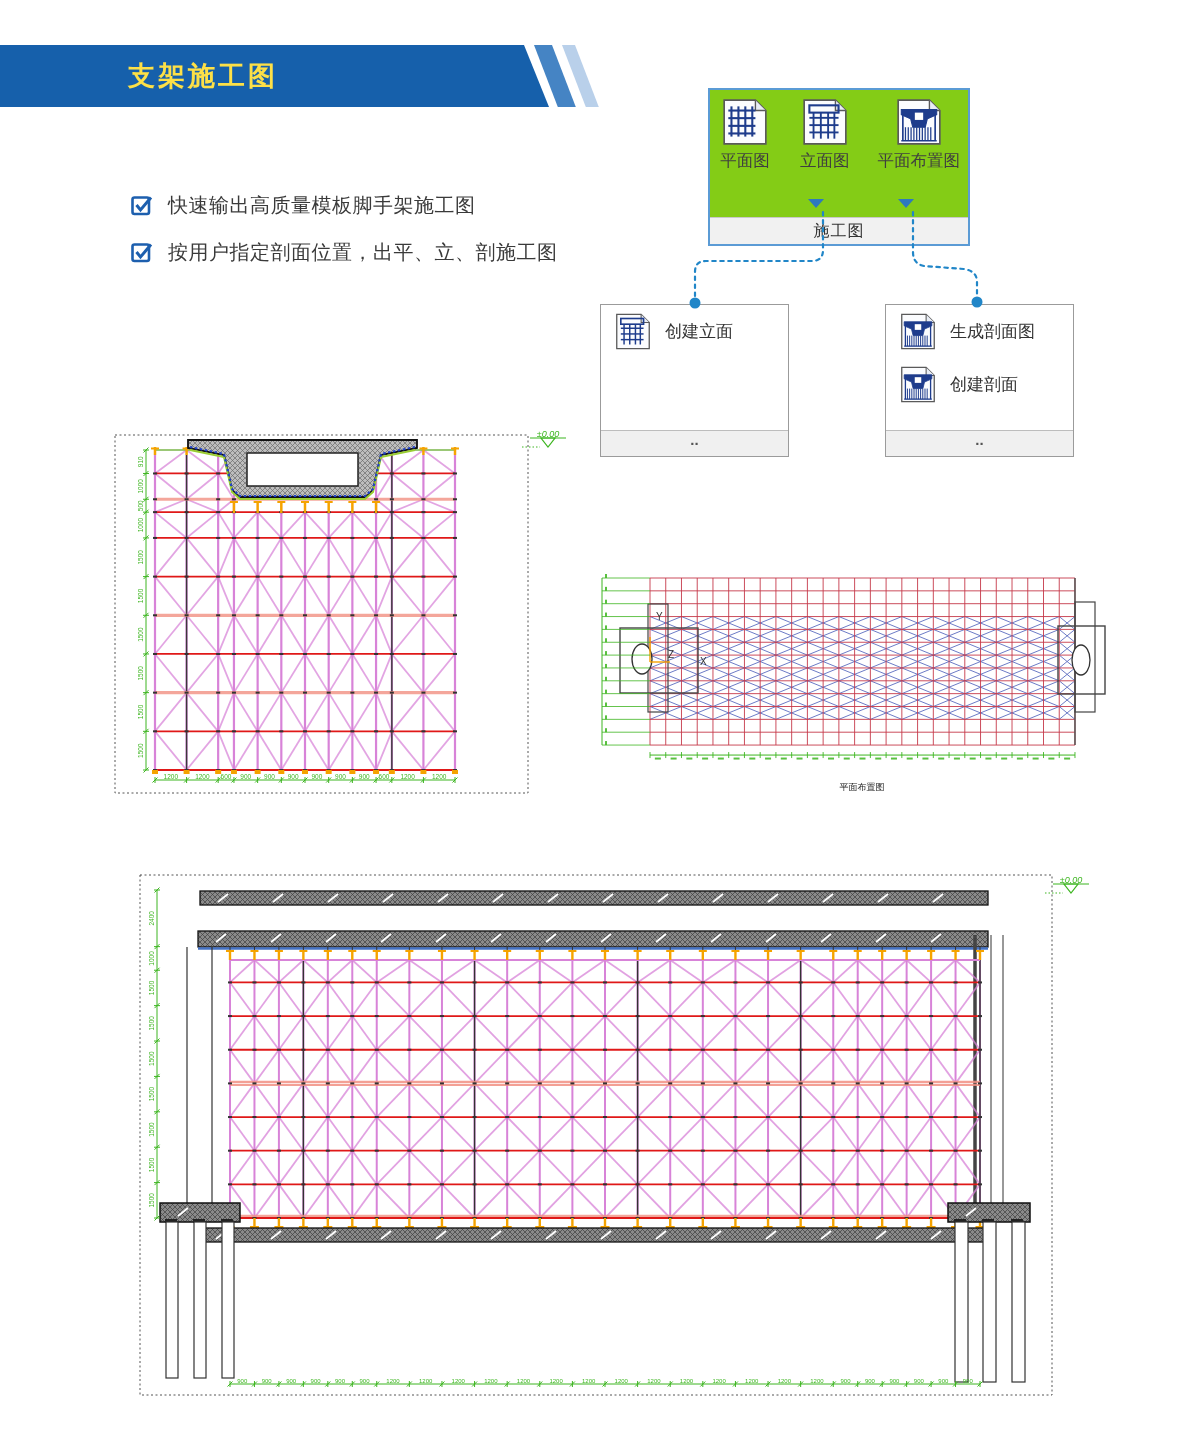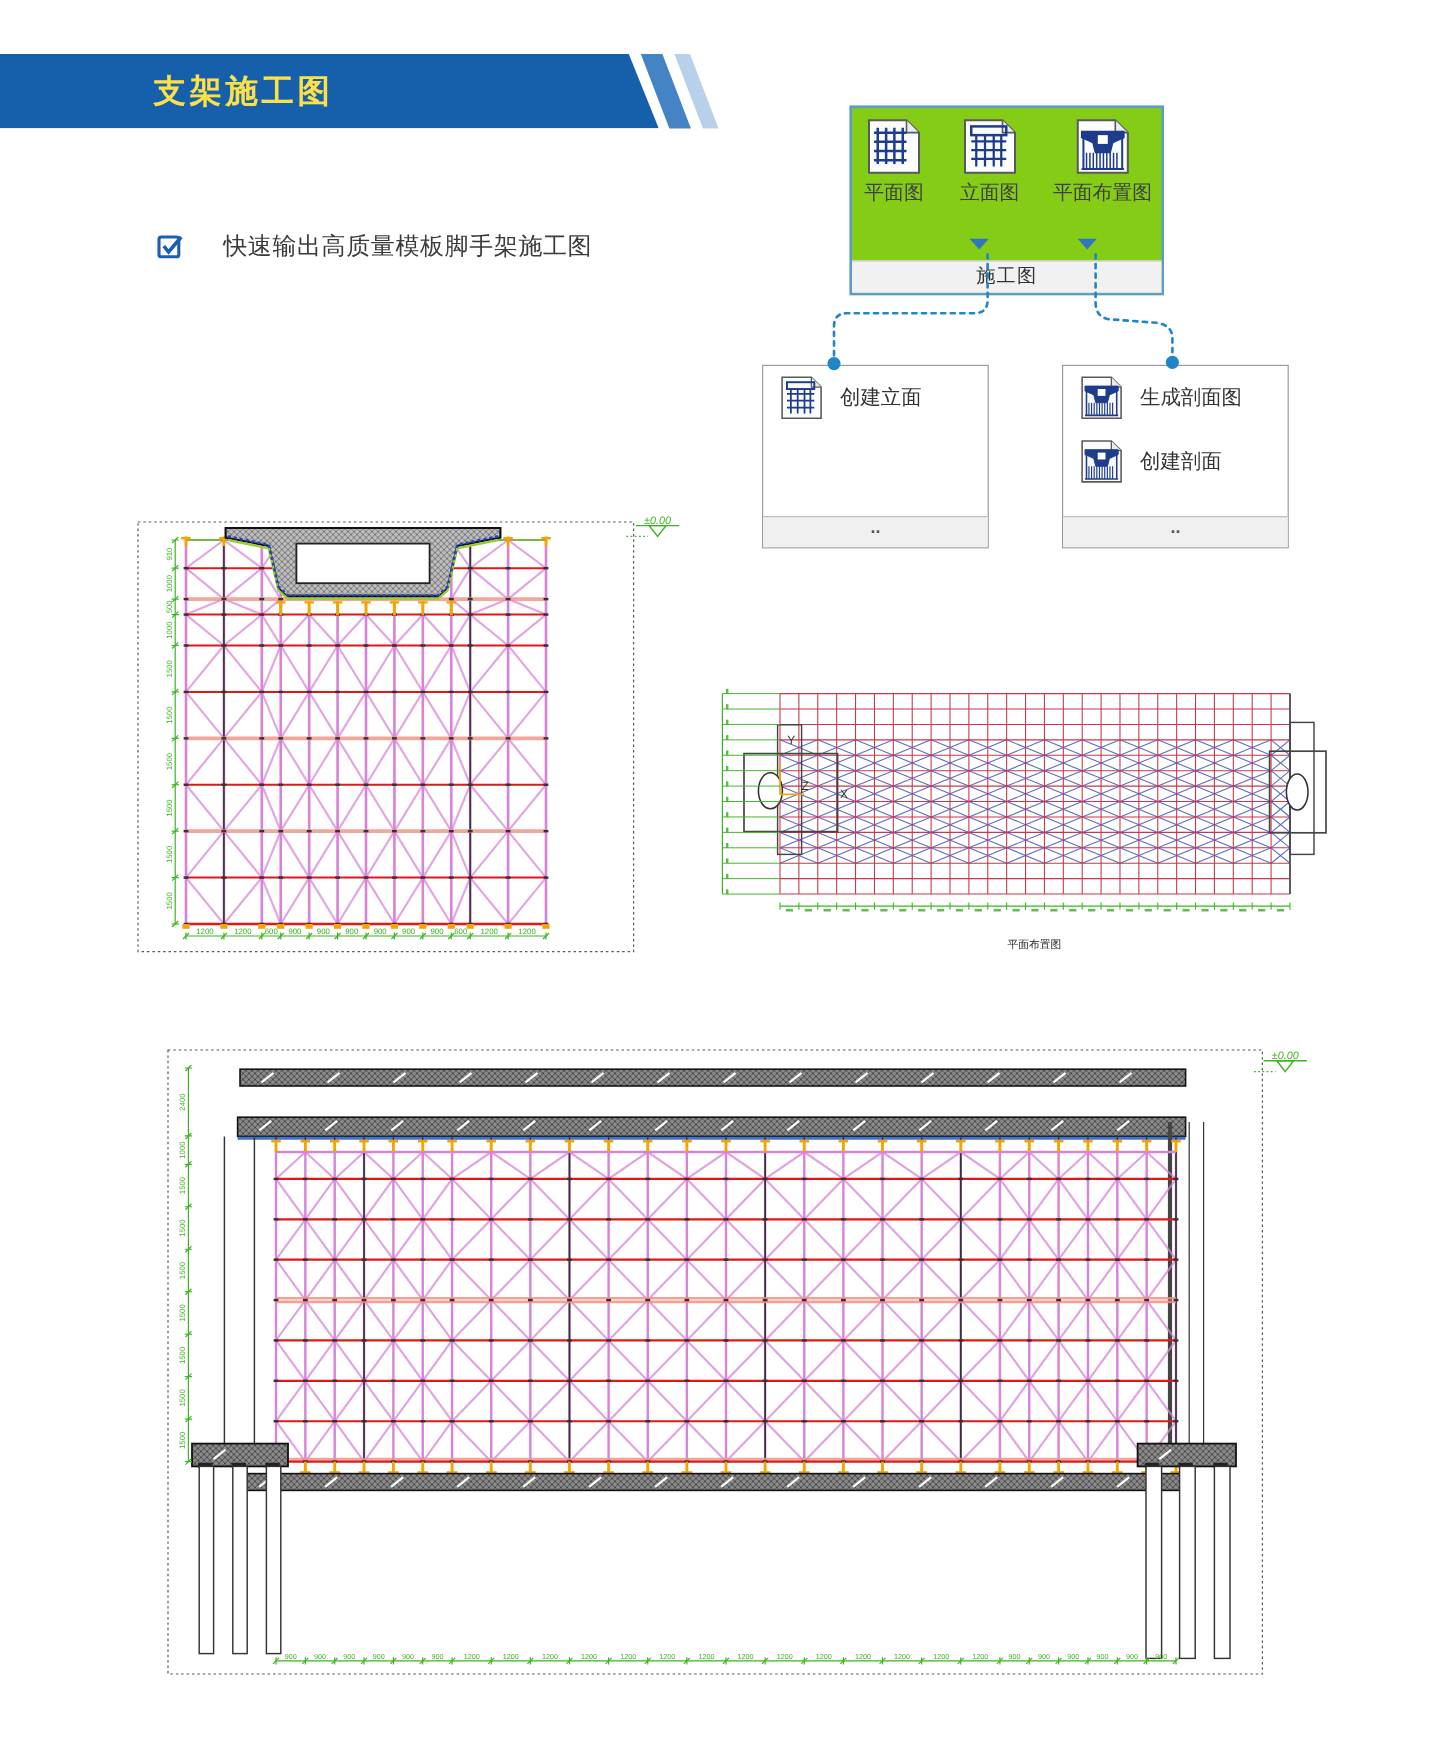--- a/index.html
+++ b/index.html
@@ -8,21 +8,21 @@
   
   .banner{position:absolute;left:0;top:45px;width:560px;height:62px;background:#1660ab;
           clip-path:polygon(0 0,524px 0,549px 100%,0 100%);}
   .banner-title{position:absolute;left:128px;top:50%;transform:translateY(-50%);
           color:#fde047;font-size:27px;font-weight:bold;letter-spacing:3px;white-space:nowrap;}
   .stripe{position:absolute;top:45px;height:62px;transform:skewX(21deg);transform-origin:top left;}
   .s1{left:534px;width:18px;background:#4584c4;}
   .s2{left:562px;width:13px;background:#b9d0ea;}
   
   .features{position:absolute;left:130px;top:190px;list-style:none;margin:0;padding:0;}
-  .feature{display:flex;align-items:center;gap:32px;height:30px;margin-bottom:17px;}
+  .feature{display:flex;align-items:center;gap:14px;height:30px;margin-bottom:17px;}
   .cb{width:24px;height:24px;flex:0 0 auto;}
   .ft{font-size:20px;color:#3a3a3a;letter-spacing:.5px;white-space:nowrap;}
   
   .toolbar{position:absolute;left:708px;top:88px;width:262px;height:158px;background:#84cc16;
            border:2px solid #5b9bd5;box-sizing:border-box;}
   .tb-buttons{display:flex;justify-content:space-between;padding:7px 8px 0 8px;}
   .tb-btn{display:flex;flex-direction:column;align-items:center;cursor:default;}
   .tb-icon{width:54px;height:50px;display:block;}
   .tb-label{font-size:16.5px;color:#3f3f3f;margin-top:3px;white-space:nowrap;}
   .tb-group{position:absolute;left:0;right:0;bottom:0;height:26px;background:#f1f1f1;
@@ -30,21 +30,21 @@
             line-height:26px;letter-spacing:1px;}
   .tb-arrow{position:absolute;width:0;height:0;border-left:8px solid transparent;
             border-right:8px solid transparent;border-top:9px solid #2e79bd;}
   .a1{left:808px;top:199px;}
   .a2{left:898px;top:199px;}
   
   .connectors{position:absolute;left:0;top:0;pointer-events:none;z-index:5;}
   
   .menu{position:absolute;width:189px;height:153px;background:#fff;border:1.5px solid #9b9b9b;
         box-sizing:border-box;}
-  .menu-elev{left:600px;top:304px;margin-left:35px;}
+  .menu-elev{left:600px;top:304px;}
   .menu-sect{left:885px;top:304px;}
   .menu-item{display:flex;align-items:center;gap:11px;height:53px;padding-left:11px;}
   .mi-icon{width:42px;height:39px;display:block;flex:0 0 auto;}
   .mi-label{font-size:17px;color:#333;white-space:nowrap;}
   .menu-footer{position:absolute;left:0;right:0;bottom:0;height:25px;background:#f0f0f0;
                border-top:1px solid #bdbdbd;text-align:center;color:#555;font-weight:bold;
                font-size:15px;line-height:18px;}
   
   .drawing{position:absolute;}
   .d-xsec{left:110px;top:428px;width:465px;height:372px;}
@@ -63,20 +63,27 @@
   <div class="stripe s1"></div>
   <div class="stripe s2"></div>
 
   <ul class="features">
     <li class="feature">
       <svg class="cb" viewBox="0 0 24 24">
         <rect x="2.5" y="4.5" width="16.5" height="16.5" rx="2" fill="#fff" stroke="#1d5fae" stroke-width="2.6"></rect>
         <path d="M6.5,12 L10.5,17 L21,4.5" fill="none" stroke="#1d5fae" stroke-width="3"></path>
       </svg>
       <span class="ft">快速输出高质量模板脚手架施工图</span>
+    </li>
+    <li class="feature">
+      <svg class="cb" viewBox="0 0 24 24">
+        <rect x="2.5" y="4.5" width="16.5" height="16.5" rx="2" fill="#fff" stroke="#1d5fae" stroke-width="2.6"></rect>
+        <path d="M6.5,12 L10.5,17 L21,4.5" fill="none" stroke="#1d5fae" stroke-width="3"></path>
+      </svg>
+      <span class="ft">按用户指定剖面位置，出平、立、剖施工图</span>
     </li>
   </ul>
 
   <div class="toolbar">
     <div class="tb-buttons">
       <div class="tb-btn">
         <span class="tb-icon"><svg viewBox="0 0 50 48" width="54" height="50">
               <path d="M5,3 L35,3 L45,13 L45,45 L5,45 Z" fill="#fbfcfe" stroke="#5a5a5a" stroke-width="1.6"></path>
               <path d="M35,3 L35,13 L45,13" fill="#e8edf5" stroke="#5a5a5a" stroke-width="1.3"></path>
               <line x1="12" y1="9" x2="12" y2="38" stroke="#1e3c8c" stroke-width="2"></line>

